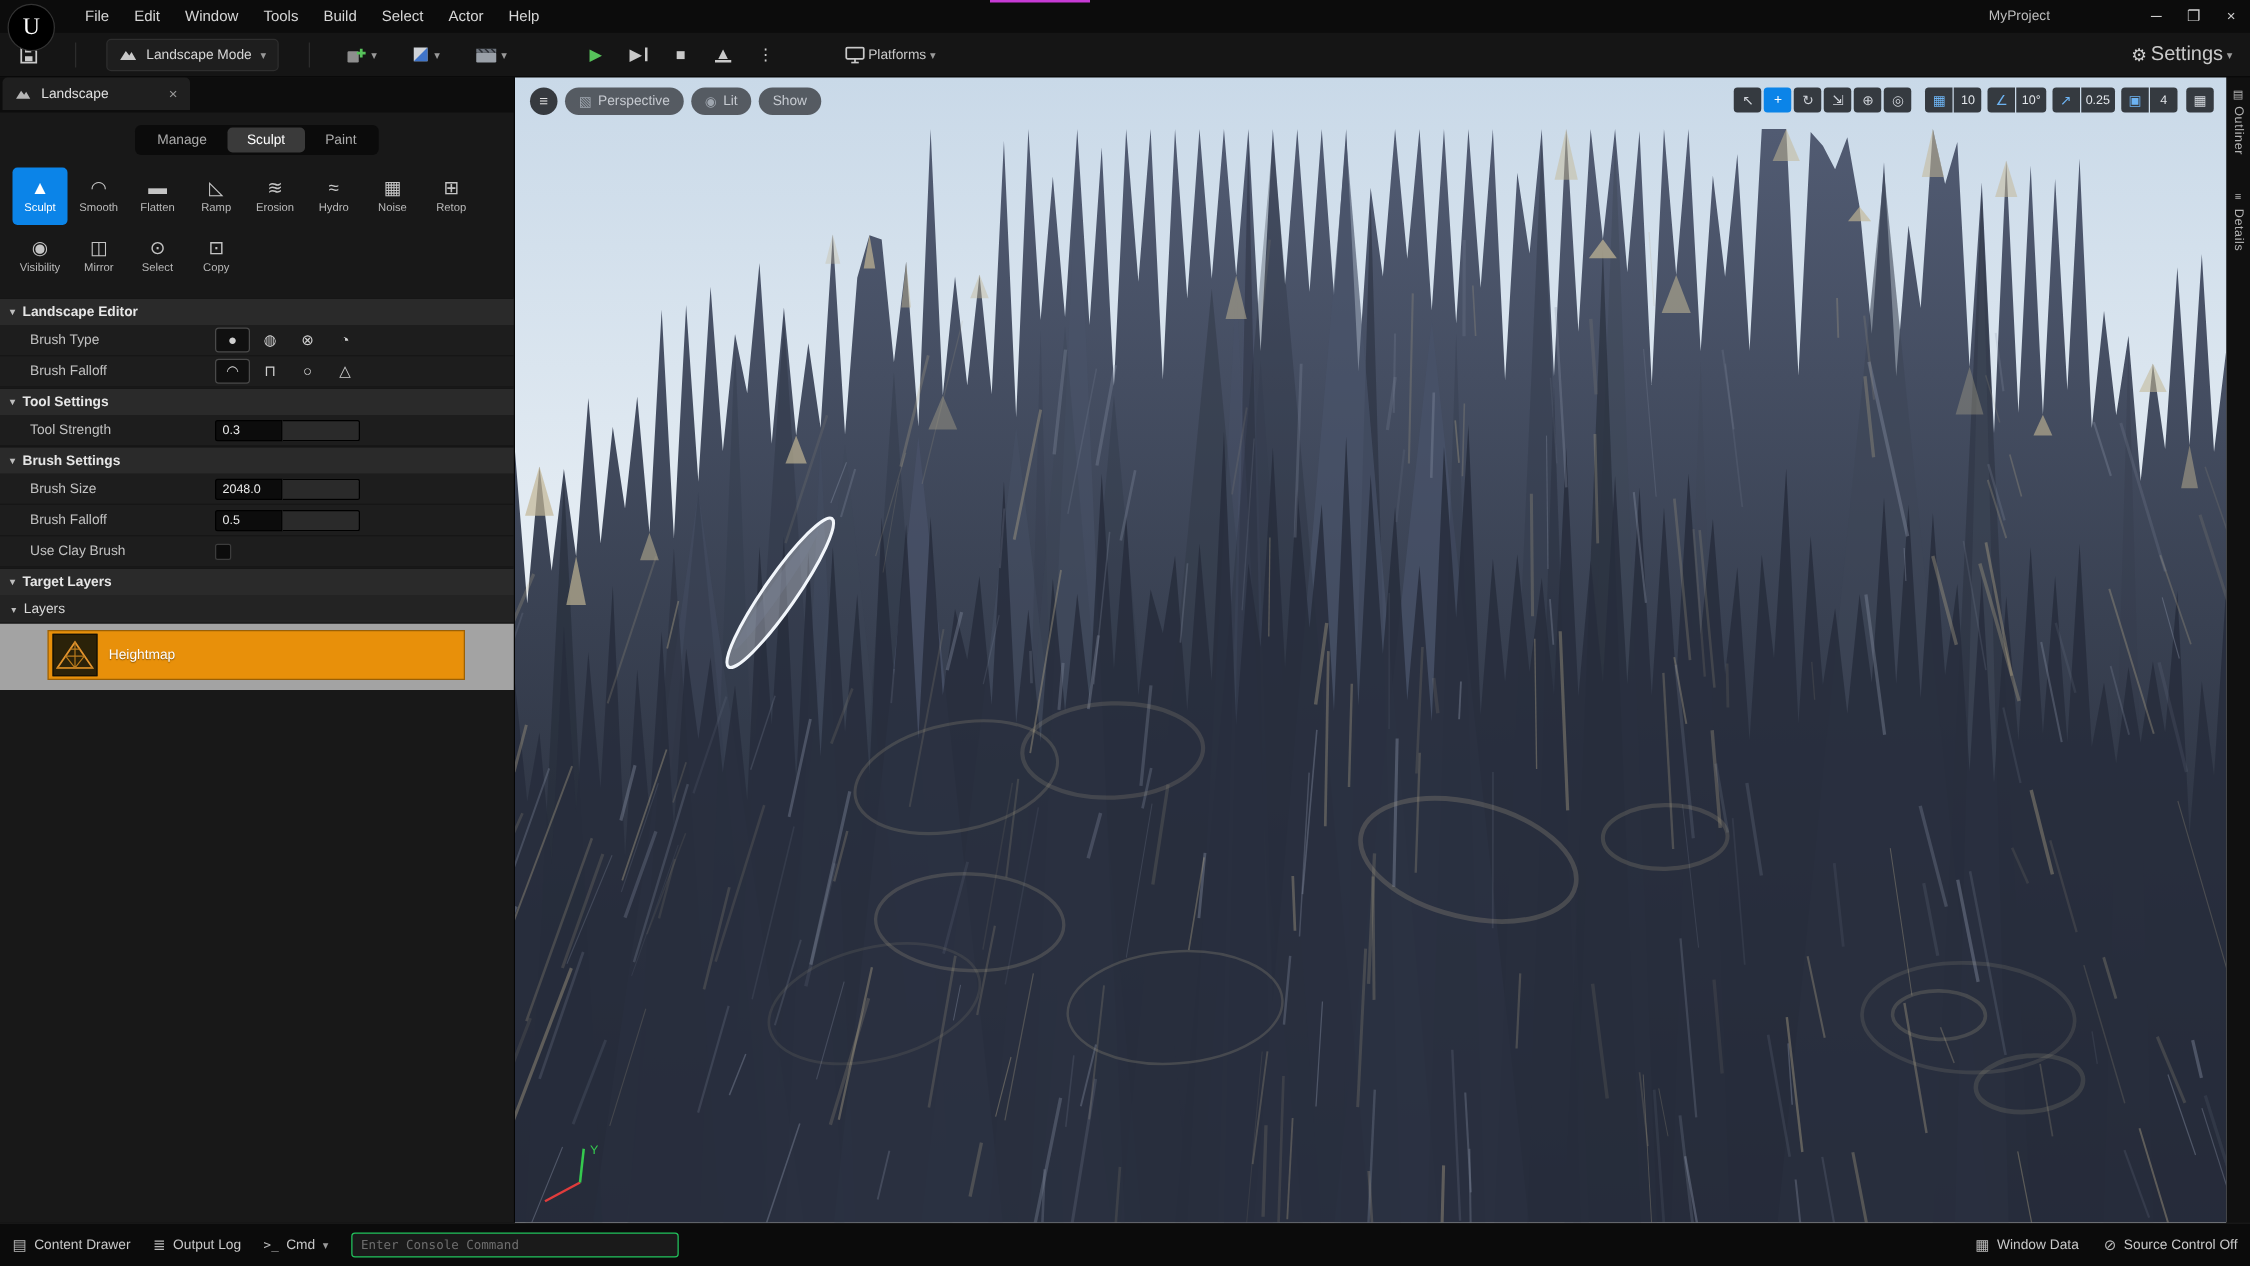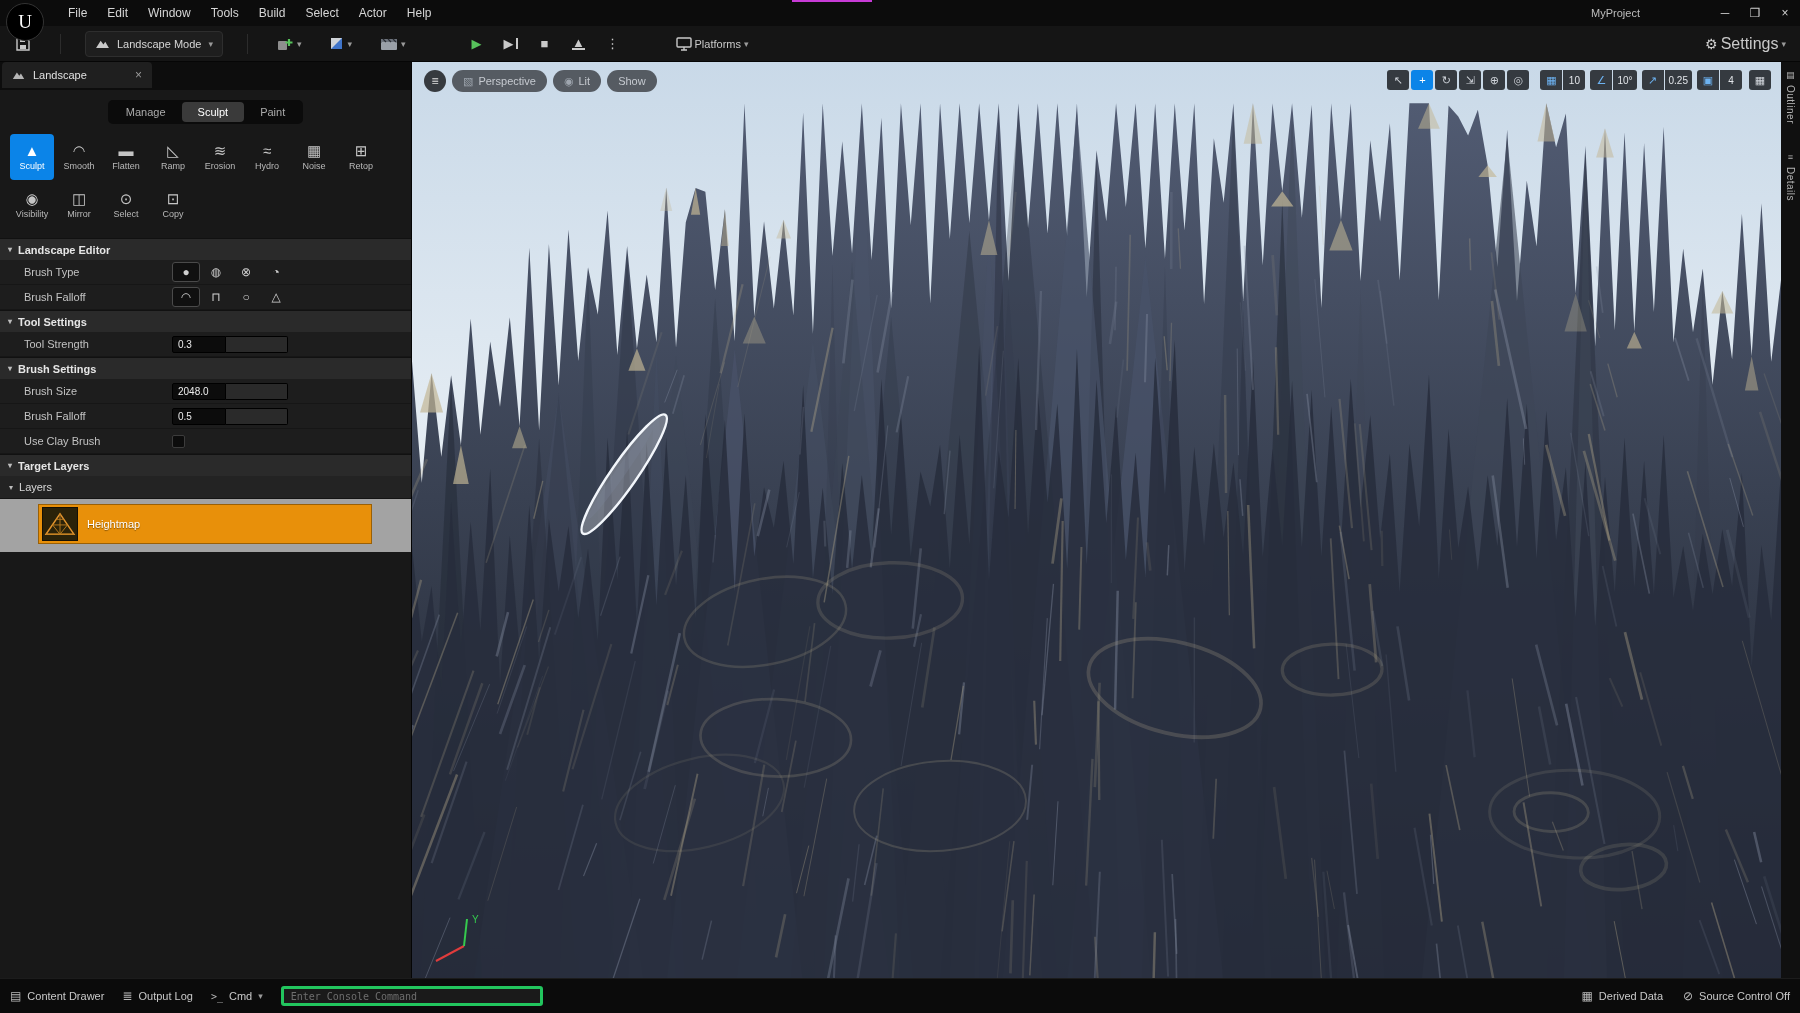--- a/index.html
+++ b/index.html
@@ -112,21 +112,21 @@
   .v-tab{display:flex;flex-direction:column;align-items:center;gap:5px;color:#b2b2b2}
   .v-tab .vt-icon{font-size:9px}
   .v-tab .vt-label{writing-mode:vertical-rl;font-size:10px;letter-spacing:.5px}
 
   
   .statusbar{height:35px;background:#0b0b0b;border-top:1px solid #1c1c1c;display:flex;align-items:center;
              padding:0 10px;gap:18px;font-size:11px;color:#c9c9c9;flex:none}
   .sb-item{display:flex;align-items:center;gap:6px}
   .sb-icon{font-size:12px;color:#b9b9b9}
   .sb-mono{font-family:"DejaVu Sans Mono",monospace;font-size:10px}
-  .console{width:262px;height:20px;background:#1a1a1a;border:3px solid #22c55e;border-radius:3px;color:#dcdcdc;
+  .console{width:262px;height:20px;background:#1a1a1a;border:1px solid #22c55e;border-radius:3px;color:#dcdcdc;
            font-family:"DejaVu Sans Mono",monospace;font-size:10px;padding:0 7px;outline:none}
   .console::placeholder{color:#6e6e6e}
   .sb-right{margin-left:auto;display:flex;gap:20px}
 </style>
 </head>
 <body>
 
 <div class="app">
   <div class="magenta-line"></div>
 
@@ -782,21 +782,21 @@
     </span>
     <span class="sb-item">
       <span class="sb-icon sb-mono">&gt;_</span>
       <span>Cmd</span>
       <span class="chev">▾</span>
     </span>
     <input class="console" placeholder="Enter Console Command" style="">
     <span class="sb-right">
       <span class="sb-item">
         <span class="sb-icon">▦</span>
-        <span>Derived Data</span>
+        <span>Window Data</span>
       </span>
       <span class="sb-item">
         <span class="sb-icon">⊘</span>
         <span>Source Control Off</span>
       </span>
     </span>
   </div>
 </div>
 
 </body></html>

